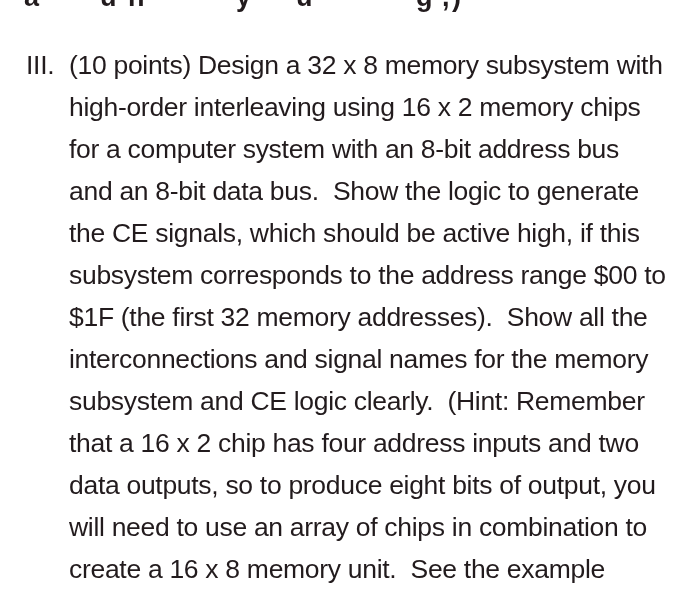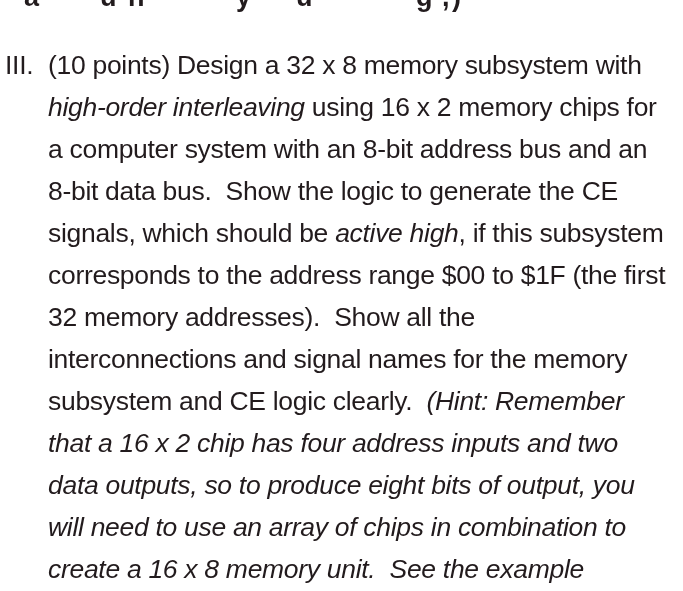--- a/index.html
+++ b/index.html
@@ -38,28 +38,29 @@
     display: flex;
     align-items: flex-start;
     margin-top: 32px;
     padding-left: 5px;
     padding-right: 14px;
   }
   .q-num {
     flex: none;
     width: 43px;
     font-weight: 400;
+    margin-left: 21px;
   }
   .q-text {
     flex: 1;
     margin: 0;
     white-space: pre-wrap;
   }
   .b { font-weight: 400; }
-  .i { font-style: italic; }
+  .i { }
 </style>
 </head>
 <body>
 
 <div class="page">
   <div class="crop-strip">
       <span class="frag" style="left: 24px;">a</span>
       <span class="frag" style="left: 100px;">u</span>
       <span class="frag" style="left: 128px;">n</span>
       <span class="frag" style="left: 236px;">y</span>

